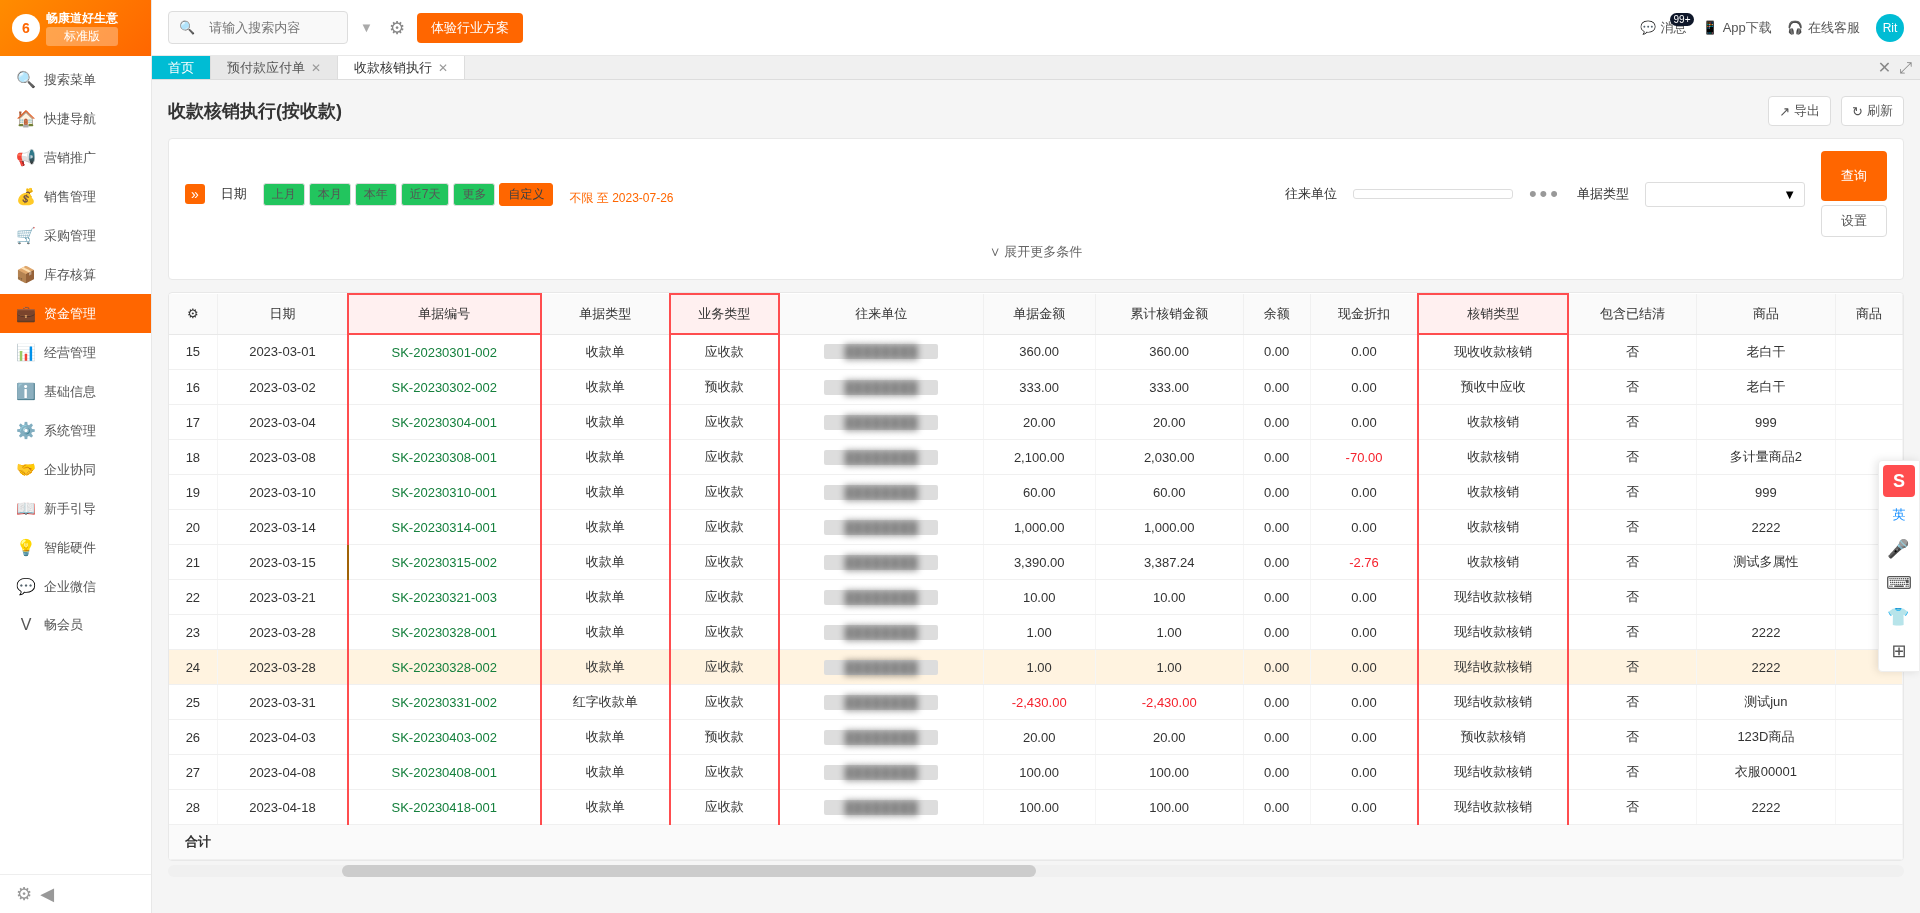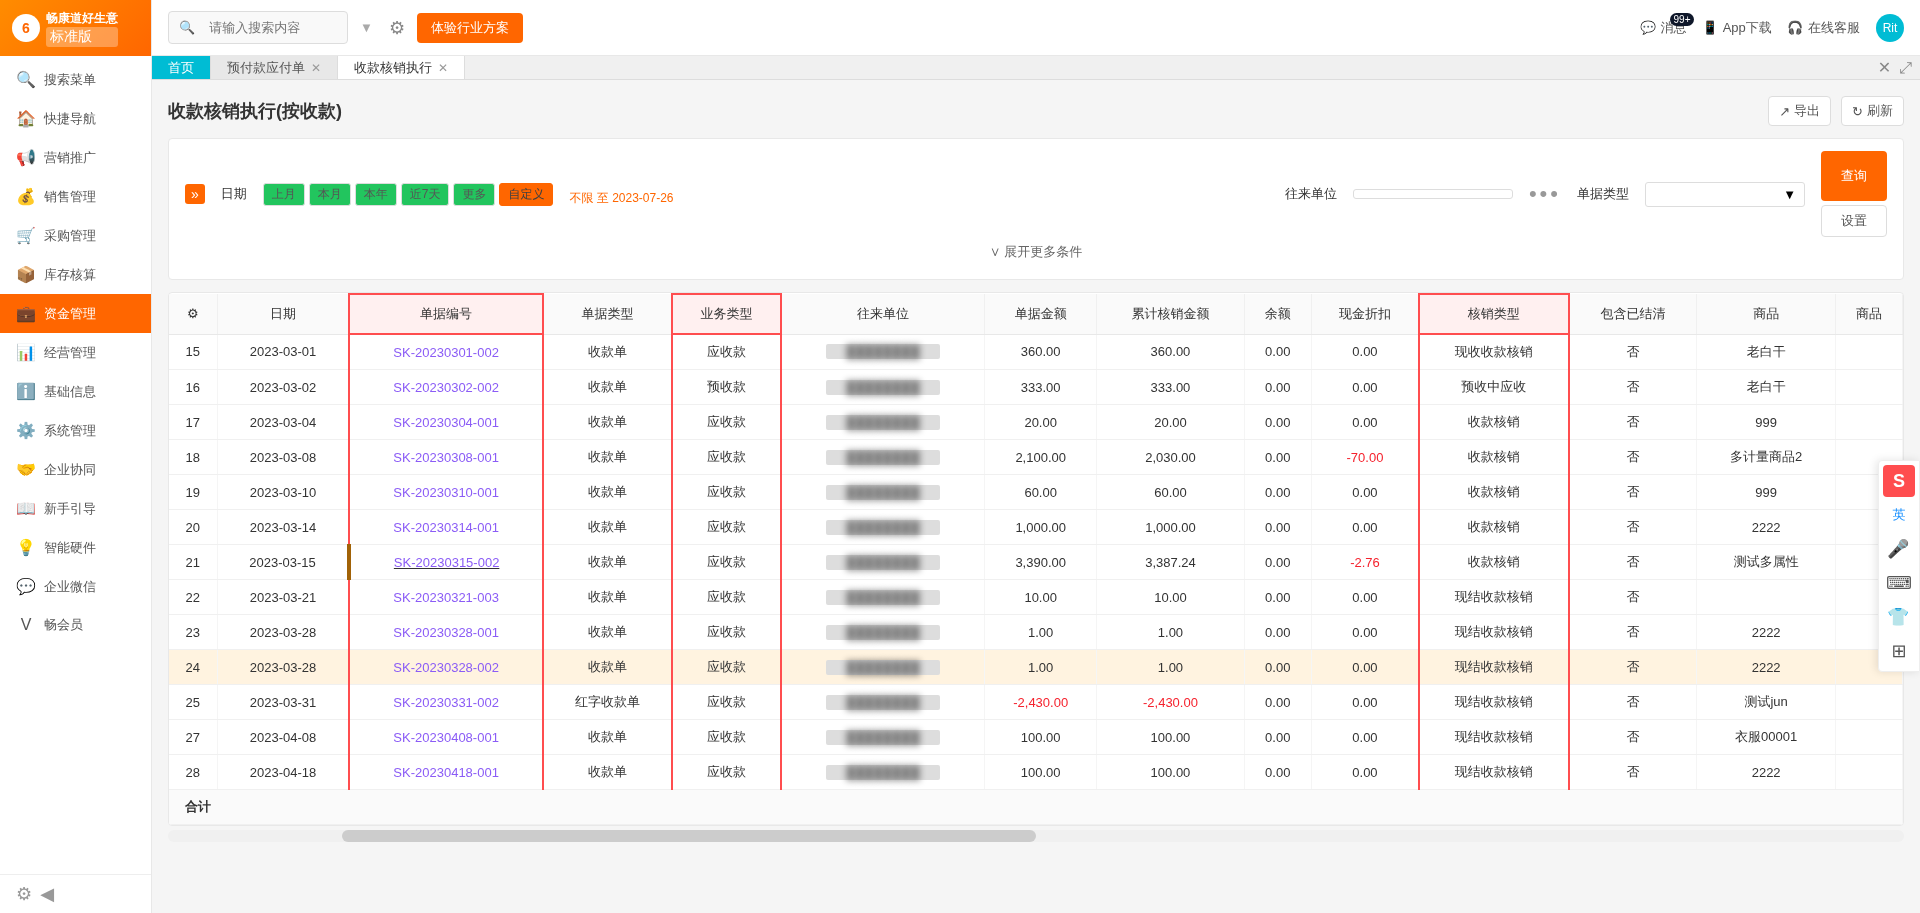--- a/index.html
+++ b/index.html
@@ -2,21 +2,21 @@
 <html><head>
   <meta charset="utf-8">
   <style>
     * { box-sizing: border-box; margin: 0; padding: 0; }
     body { font-family: 'Microsoft YaHei', Arial, sans-serif; font-size: 13px; background: #f5f5f5; display: flex; height: 913px; overflow: hidden; }
 
     
     .sidebar { width: 152px; background: #fff; border-right: 1px solid #e8e8e8; display: flex; flex-direction: column; flex-shrink: 0; }
     .sidebar-logo { background: linear-gradient(135deg, #ff8c00, #ff6600); color: #fff; padding: 10px 12px; display: flex; align-items: center; gap: 6px; height: 56px; }
     .sidebar-logo .logo-icon { width: 28px; height: 28px; background: #fff; border-radius: 50%; display: flex; align-items: center; justify-content: center; color: #ff6600; font-weight: bold; font-size: 14px; }
-    .sidebar-logo .logo-badge { font-size: 14px; background: rgba(255,255,255,0.3); padding: 1px 4px; border-radius: 3px; }
+    .sidebar-logo .logo-badge { font-size: 12px; background: rgba(255,255,255,0.3); padding: 1px 4px; border-radius: 3px; text-align: center; }
     .sidebar-nav { flex: 1; overflow-y: auto; padding: 4px 0; }
     .sidebar-item { display: flex; align-items: center; gap: 8px; padding: 10px 16px; cursor: pointer; color: #555; font-size: 13px; }
     .sidebar-item.active { background: #ff6600; color: #fff; }
     .sidebar-item .s-icon { font-size: 16px; width: 20px; text-align: center; }
     .sidebar-bottom { padding: 8px 0; border-top: 1px solid #eee; display: flex; gap: 8px; padding: 8px 16px; }
     .sidebar-bottom-icon { font-size: 18px; color: #999; cursor: pointer; }
 
     
     .main { flex: 1; display: flex; flex-direction: column; overflow: hidden; }
 
@@ -60,21 +60,21 @@
     .settings-btn { background: #fff; color: #555; border: 1px solid #ddd; border-radius: 4px; padding: 6px 16px; cursor: pointer; font-size: 13px; }
     .expand-bar { text-align: center; padding: 6px; color: #666; font-size: 13px; cursor: pointer; }
 
     
     .table-container { background: #fff; border: 1px solid #e8e8e8; border-radius: 4px; overflow: auto; }
     table { width: 100%; border-collapse: collapse; font-size: 13px; }
     thead tr { background: #fafafa; }
     th { padding: 10px 8px; text-align: center; border-bottom: 1px solid #e8e8e8; border-right: 1px solid #f0f0f0; color: #333; font-weight: 500; white-space: nowrap; }
     td { padding: 8px 8px; text-align: center; border-bottom: 1px solid #f0f0f0; border-right: 1px solid #f5f5f5; color: #333; white-space: nowrap; }
     tr.highlighted td { background: #fff3e0; }
-    .link-text { color: #8b5cf6; cursor: pointer; text-decoration: none; }
+    .link-text { color: #15803d; cursor: pointer; text-decoration: none; }
     .negative { color: #f5222d; }
     .footer-row td { font-weight: 600; background: #fafafa; }
 
     
     .table-scroll { overflow-x: auto; }
 
     
     .float-toolbar { position: fixed; right: 0; top: 460px; display: flex; flex-direction: column; gap: 2px; background: #fff; border: 1px solid #eee; border-radius: 4px 0 0 4px; padding: 4px; box-shadow: -2px 0 8px rgba(0,0,0,0.1); z-index: 100; }
     .float-icon { width: 32px; height: 32px; display: flex; align-items: center; justify-content: center; cursor: pointer; font-size: 18px; }
 
@@ -408,21 +408,21 @@
       <td>0.00</td>
       <td class="">0.00</td>
       <td style="border-left:2px solid #ff4d4f;border-right:2px solid #ff4d4f;">收款核销</td>
       <td>否</td>
       <td>2222</td>
       <td></td>
     </tr>
             <tr>
       <td>21</td>
       <td>2023-03-15</td>
-      <td style="border-left:4px solid #a16207;border-right:2px solid #ff4d4f;text-decoration:underline;">
+      <td style="border-left:2px solid #a16207;border-right:2px solid #ff4d4f;">
         <a class="link-text">SK-20230315-002</a>
       </td>
       <td>收款单</td>
       <td style="border-left:2px solid #ff4d4f;border-right:2px solid #ff4d4f;">应收款</td>
       <td>
         <span style="color:transparent;text-shadow:0 0 6px rgba(0,0,0,0.4);background:#ddd;border-radius:2px;padding:0 20px;">████████</span>
       </td>
       <td class="">3,390.00</td>
       <td class="">3,387.24</td>
       <td>0.00</td>
@@ -503,20 +503,40 @@
       <td>
         <span style="color:transparent;text-shadow:0 0 6px rgba(0,0,0,0.4);background:#ddd;border-radius:2px;padding:0 20px;">████████</span>
       </td>
       <td class="negative">-2,430.00</td>
       <td class="negative">-2,430.00</td>
       <td>0.00</td>
       <td class="">0.00</td>
       <td style="border-left:2px solid #ff4d4f;border-right:2px solid #ff4d4f;">现结收款核销</td>
       <td>否</td>
       <td>测试jun</td>
+      <td></td>
+    </tr>
+            <tr>
+      <td>26</td>
+      <td>2023-04-03</td>
+      <td style="border-left:2px solid #ff4d4f;border-right:2px solid #ff4d4f;">
+        <a class="link-text">SK-20230403-002</a>
+      </td>
+      <td>收款单</td>
+      <td style="border-left:2px solid #ff4d4f;border-right:2px solid #ff4d4f;">预收款</td>
+      <td>
+        <span style="color:transparent;text-shadow:0 0 6px rgba(0,0,0,0.4);background:#ddd;border-radius:2px;padding:0 20px;">████████</span>
+      </td>
+      <td class="">20.00</td>
+      <td class="">20.00</td>
+      <td>0.00</td>
+      <td class="">0.00</td>
+      <td style="border-left:2px solid #ff4d4f;border-right:2px solid #ff4d4f;">预收款核销</td>
+      <td>否</td>
+      <td>123D商品</td>
       <td></td>
     </tr>
             <tr>
       <td>27</td>
       <td>2023-04-08</td>
       <td style="border-left:2px solid #ff4d4f;border-right:2px solid #ff4d4f;">
         <a class="link-text">SK-20230408-001</a>
       </td>
       <td>收款单</td>
       <td style="border-left:2px solid #ff4d4f;border-right:2px solid #ff4d4f;">应收款</td>

